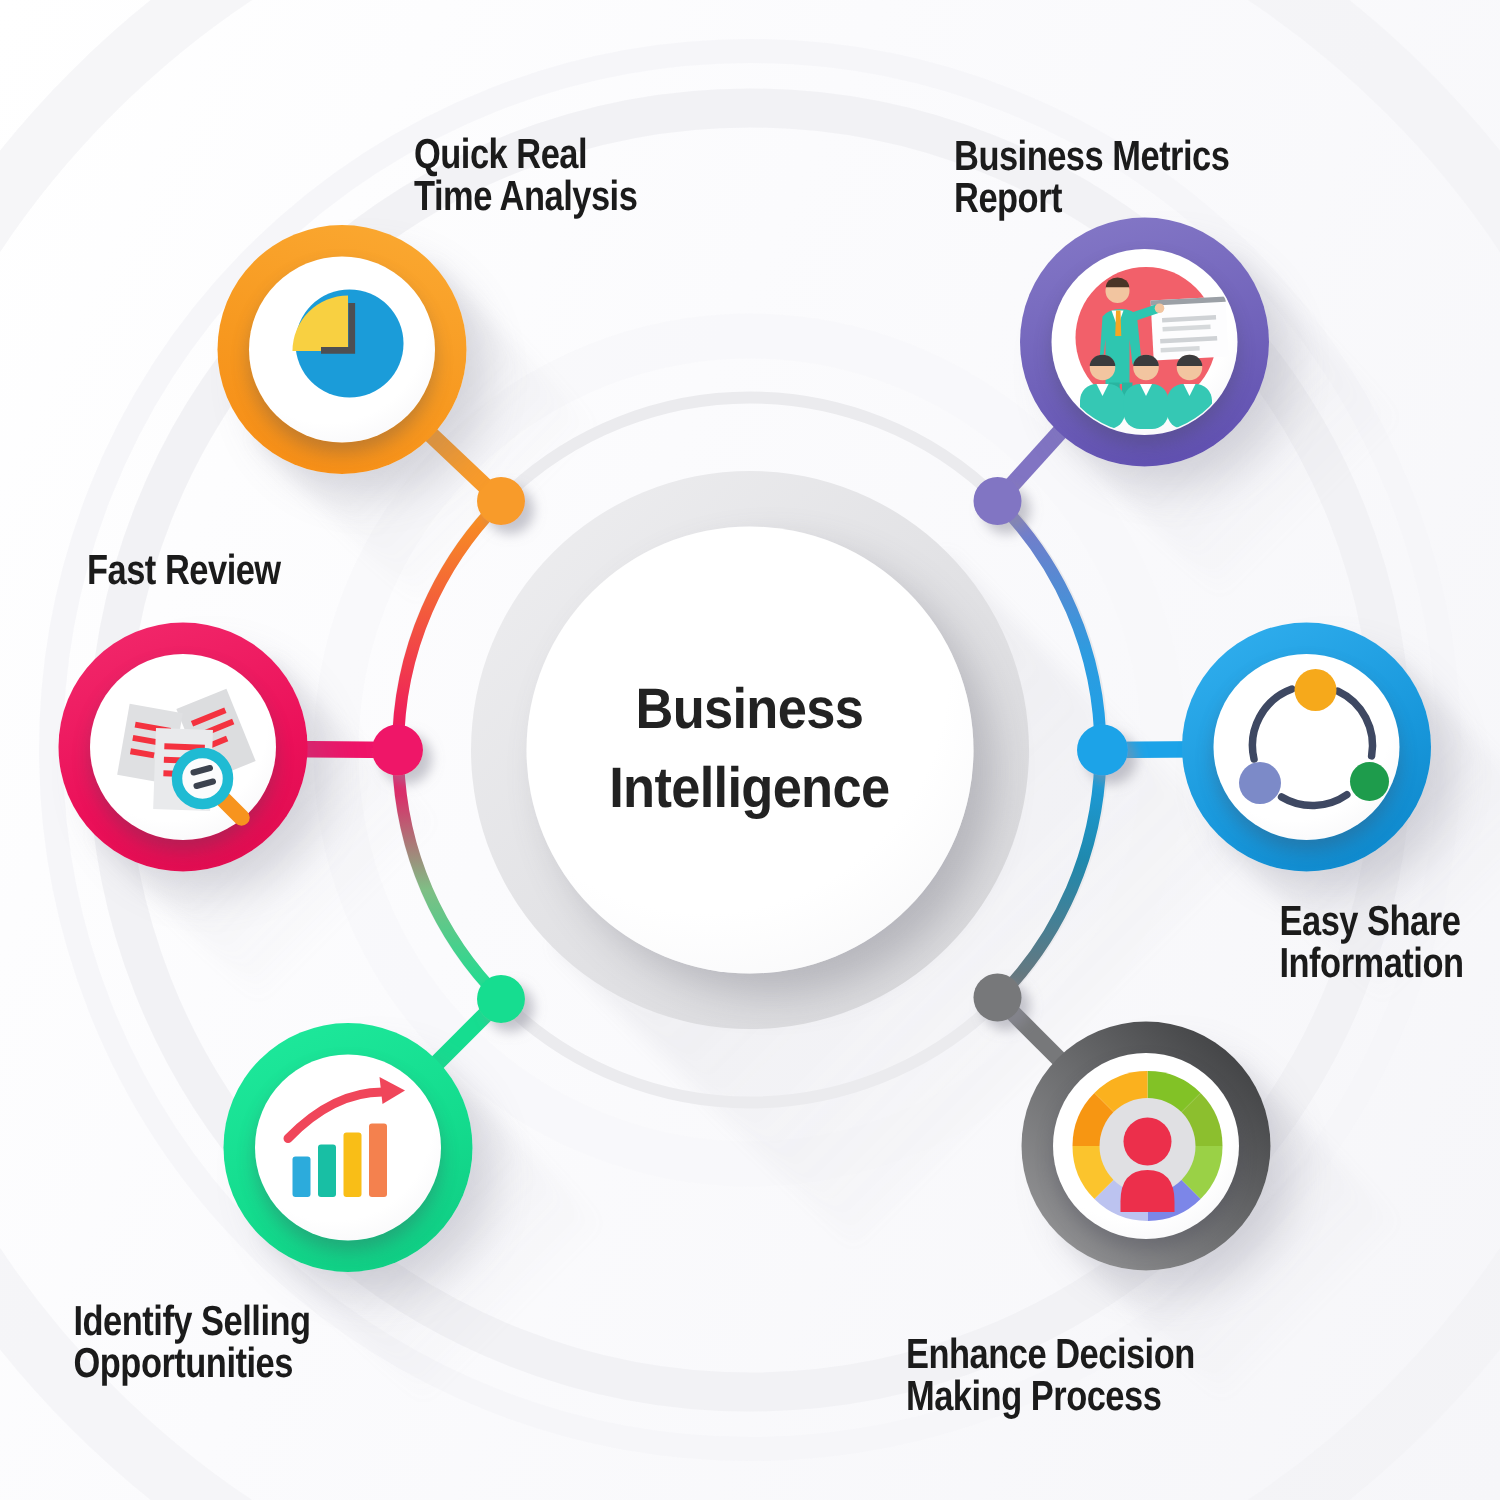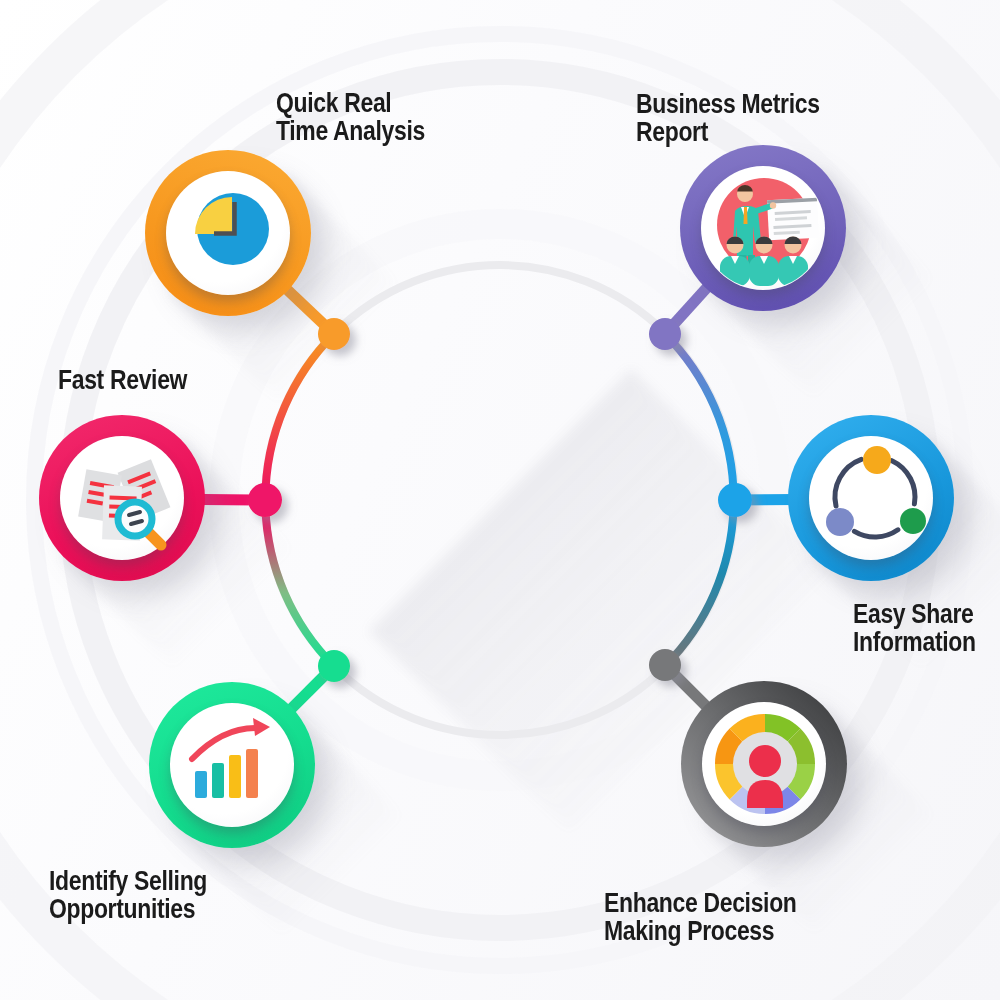--- a/index.html
+++ b/index.html
@@ -120,20 +120,28 @@
     <line x1="665" y1="665" x2="750" y2="750" stroke-width="11" stroke="#77787A"></line>
 
     <circle cx="334" cy="334" r="16" filter="url(#dotShadow)" fill="#F89B2B"></circle>
     <circle cx="265" cy="500" r="17" filter="url(#dotShadow)" fill="#EF1368"></circle>
     <circle cx="334" cy="666" r="16" filter="url(#dotShadow)" fill="#16DD90"></circle>
     <circle cx="665" cy="334" r="16" filter="url(#dotShadow)" fill="#8174C3"></circle>
     <circle cx="735" cy="500" r="17" filter="url(#dotShadow)" fill="#1CA3E8"></circle>
     <circle cx="665" cy="665" r="16" filter="url(#dotShadow)" fill="#77787A"></circle>
   </svg>
 
+  <div class="center-ring">
+    <div class="center-inner">
+      <div class="center-title">
+        <span>Business</span>
+        <span>Intelligence</span>
+      </div>
+    </div>
+  </div>
 
   <div class="node ring-orange" id="node-quick">
     <div class="node-inner">
       <svg viewBox="0 0 124 124">
         <circle cx="67" cy="58" r="36" fill="#1B9CD9"></circle>
         <path d="M66,63 L66,26 A37,37 0 0 0 29,63 Z" fill="#F8D041"></path>
         <path d="M68.5,31 L68.5,62.5 L48,62.5" stroke="#4E4F52" stroke-width="4.5" fill="none"></path>
       </svg>
     </div>
   </div>

